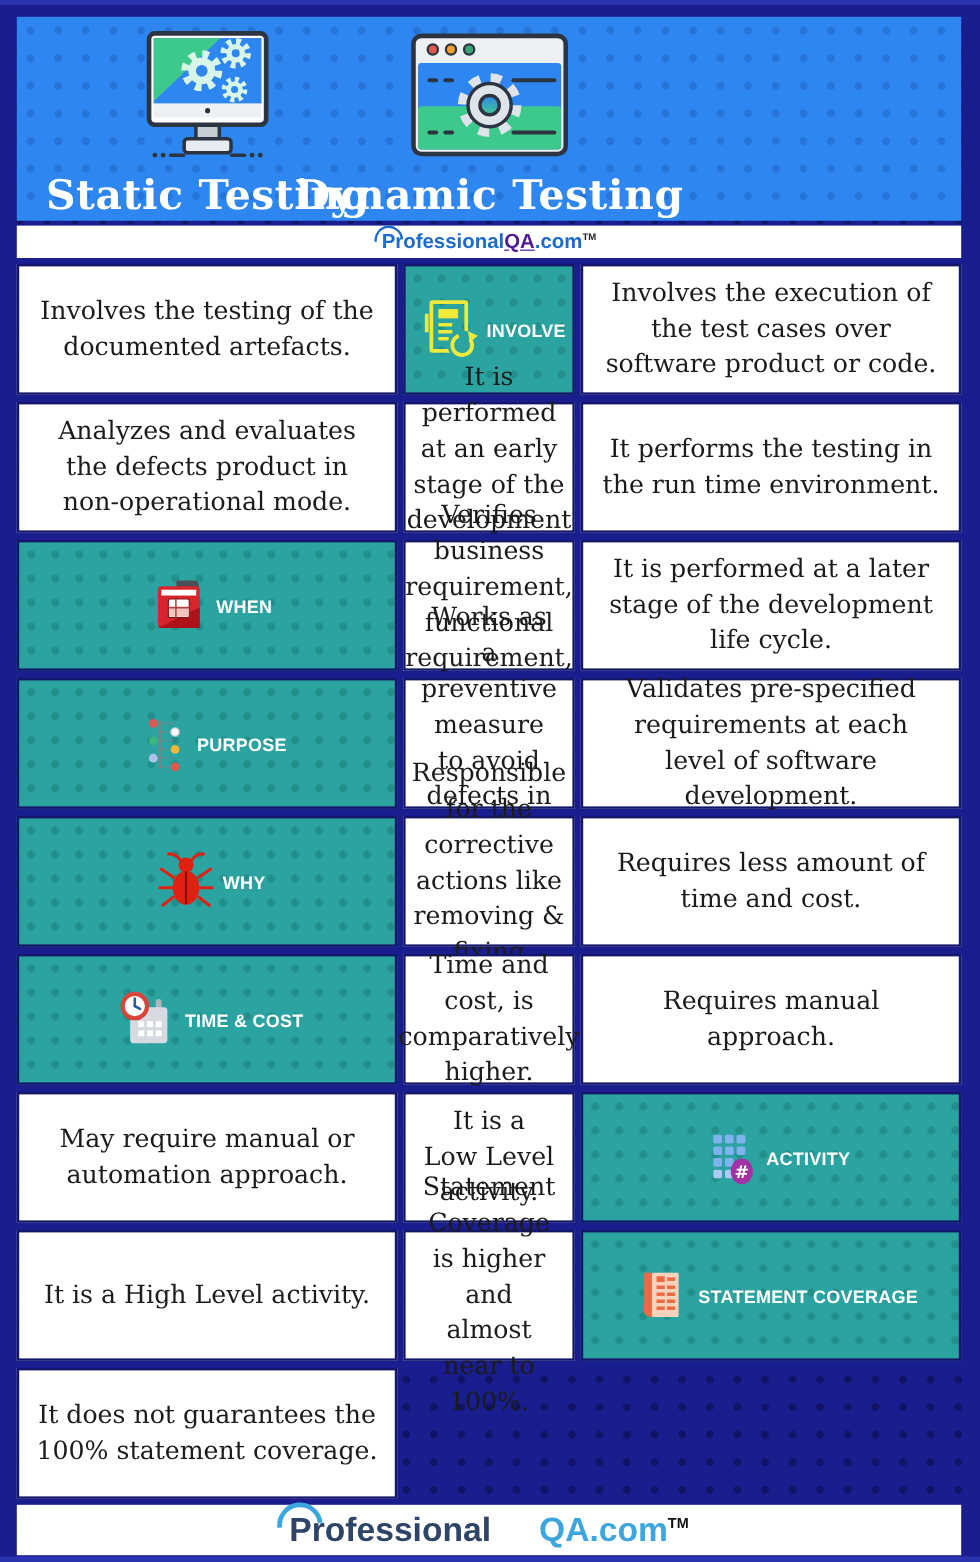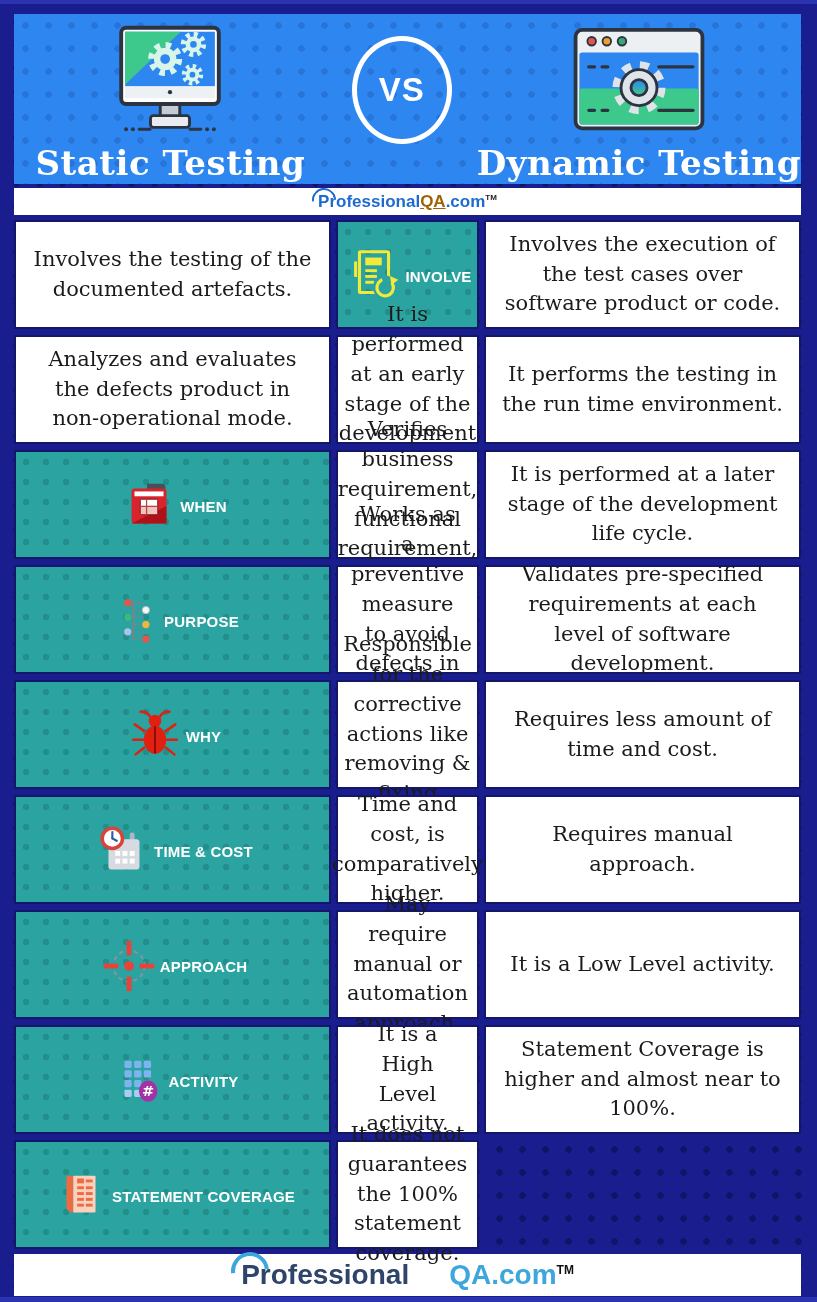--- a/index.html
+++ b/index.html
@@ -34,21 +34,21 @@
   
   .logo-bar{height:27px;background:#fff;display:flex;align-items:center;justify-content:center;margin-bottom:5px;}
   .footer-bar{height:42px;background:#fff;display:flex;align-items:center;justify-content:center;margin-top:5px;}
   .brand{position:relative;font-family:"Liberation Sans",sans-serif;font-weight:700;white-space:nowrap;}
   .brand .arc{
     position:absolute;border-style:solid;border-color:#3ca6dd;border-bottom-color:transparent;
     border-right-color:transparent;border-radius:50%;transform:rotate(38deg);
   }
   .brand-top{font-size:17px;}
   .brand-top .arc{width:20px;height:20px;left:-6px;top:-4px;border-width:2.5px;border-color:#1e6bd0;border-bottom-color:transparent;border-right-color:transparent;}
-  .brand-top .p1{color:#1e6bd0;} .brand-top .p2{color:#a16207;text-decoration:underline;} .brand-top .p3{color:#1e6bd0;}
+  .brand-top .p1{color:#1e6bd0;} .brand-top .p2{color:#4c1d95;text-decoration:underline;} .brand-top .p3{color:#1e6bd0;}
   .brand-top sup{font-size:8px;color:#222;vertical-align:super;}
   .brand-bottom{font-size:28px;}
   .brand-bottom .arc{width:30px;height:30px;left:-10px;top:-7px;border-width:4px;}
   .brand-bottom .p1{color:#2e4468;} .brand-bottom .p2{color:#3ca6dd;padding-left:40px;}
   .brand-bottom sup{font-size:12px;color:#111;vertical-align:super;}
   
   .grid{display:grid;grid-template-columns:1fr 143px 1fr;grid-auto-rows:109px;gap:6px 5px;}
   .cell{
     background:#fff;border:2px solid #131669;box-sizing:border-box;
     display:flex;align-items:center;justify-content:center;text-align:center;
@@ -106,25 +106,20 @@
           <g>
             <circle cx="98" cy="56" r="8.5" fill="none" stroke="#d8f5e9" stroke-width="5" stroke-dasharray="3.4 3.27"></circle>
             <circle cx="98" cy="56" r="7" fill="#d8f5e9"></circle>
             <circle cx="98" cy="56" r="3" fill="#2e86f0"></circle>
           </g>
         </svg>
       </div>
       <div class="header-title">Static Testing</div>
     </div>
 
-    <div class="vs-col">
-      <div class="vs-circle">
-        <span>VS</span>
-      </div>
-    </div>
 
     <div class="header-col">
       <div class="icon-wrap">
         <svg width="142" height="116" viewBox="0 0 150 120">
           <defs>
             <linearGradient id="holegrad" x1="0" y1="0" x2="0" y2="1">
               <stop offset="0" stop-color="#2e86f0"></stop>
                 <stop offset="1" stop-color="#3ec98c"></stop>
             </linearGradient>
           </defs>
@@ -270,35 +265,20 @@
       <path d="M21 20 V13.5"></path>
               <path d="M21 20 L25.5 22.5"></path>
     </g>
   </svg>
 </div>
     <div class="aspect-label">TIME &amp; COST</div>
   </div>
   <div class="cell">Time and cost, is comparatively higher.</div>
 
   <div class="cell">Requires manual approach.</div>
-  <div class="cell-aspect">
-    <div class="icon-slot">
-  <svg width="62" height="62" viewBox="0 0 64 64">
-    <circle cx="32" cy="33" r="16" fill="none" stroke="#8c92a0" stroke-width="2" stroke-dasharray="4.5 3.5"></circle>
-    <g stroke="#e8433a" stroke-width="5">
-      <path d="M32 7 V22"></path>
-              <path d="M32 44 V59"></path>
-      <path d="M6 33 H21"></path>
-              <path d="M43 33 H58"></path>
-    </g>
-    <circle cx="32" cy="33" r="5" fill="#e8433a"></circle>
-  </svg>
-</div>
-    <div class="aspect-label">APPROACH</div>
-  </div>
   <div class="cell">May require manual or automation approach.</div>
 
   <div class="cell">It is a Low Level activity.</div>
   <div class="cell-aspect">
     <div class="icon-slot">
   <svg width="62" height="62" viewBox="0 0 64 64">
     <g fill="#7fb3ef">
       <rect x="18" y="12" width="7.5" height="7.5" rx="1.5"></rect>
               <rect x="28" y="12" width="7.5" height="7.5" rx="1.5"></rect>
               <rect x="38" y="12" width="7.5" height="7.5" rx="1.5"></rect>

